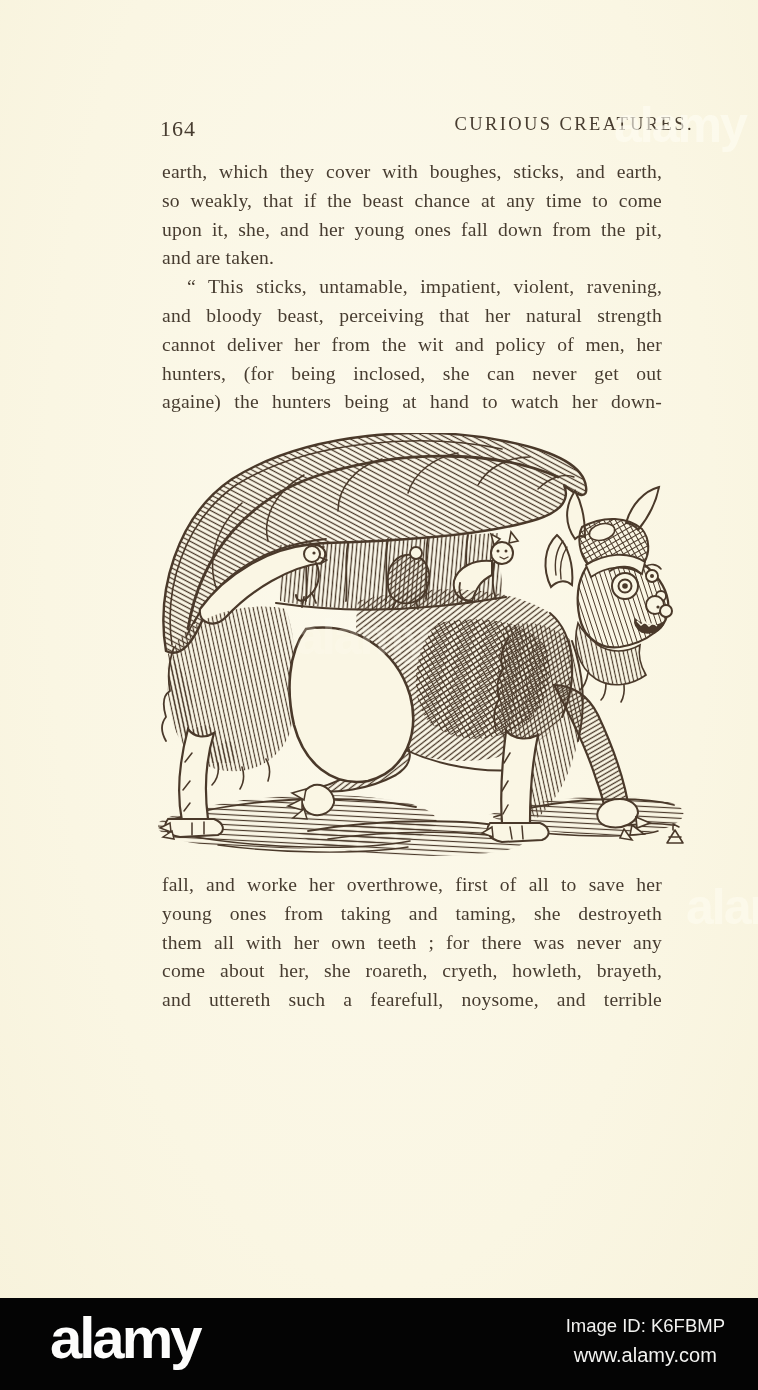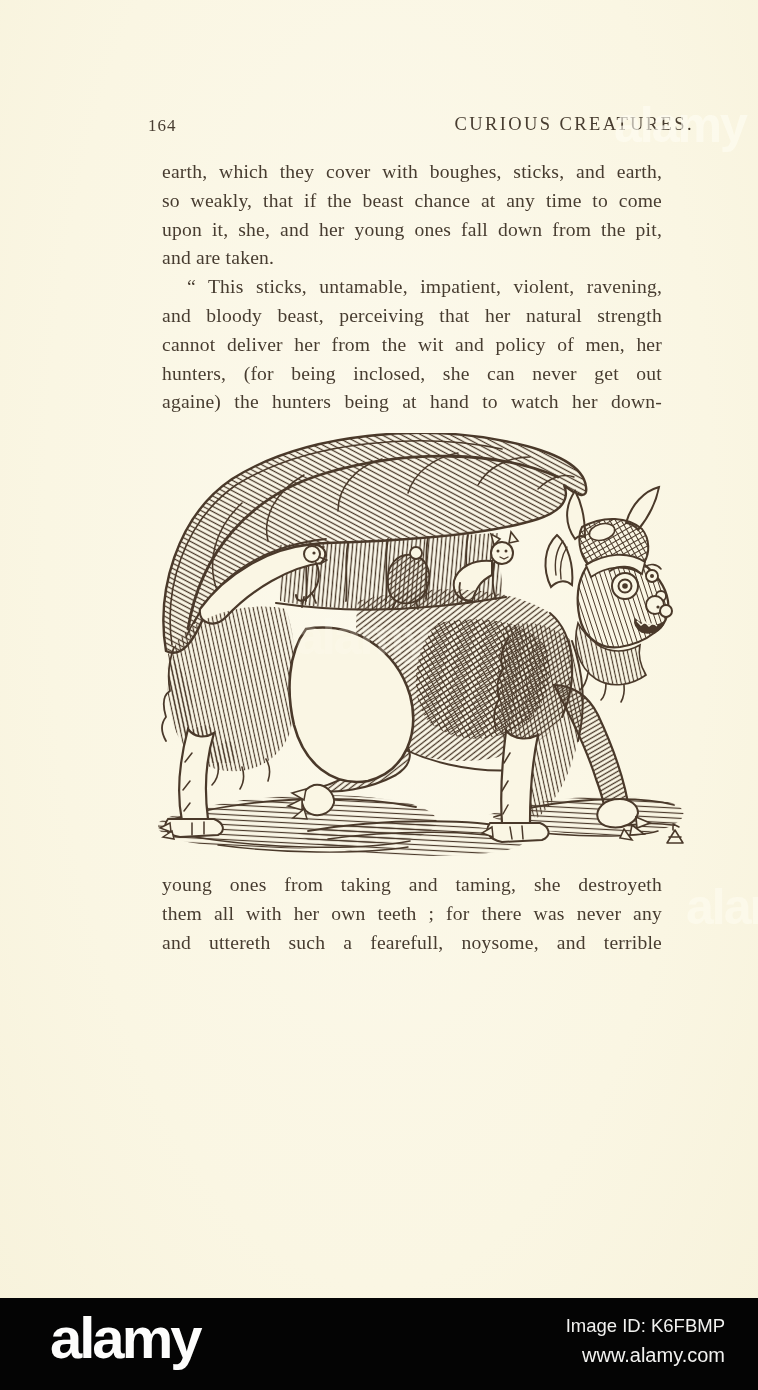--- a/index.html
+++ b/index.html
@@ -2,21 +2,21 @@
 <html><head>
 <meta charset="utf-8">
 <style>
   html,body{margin:0;padding:0;background:#ffffff;}
   .page{position:relative;width:758px;height:1390px;overflow:hidden;
         background:#faf6e4;
         background-image:radial-gradient(ellipse at 50% 38%, #fcf9ec 0%, #faf6e3 62%, #f7f2db 100%);
         font-family:"Liberation Serif","DejaVu Serif",serif;color:#473c30;}
   
   .header{position:absolute;top:114px;left:148px;width:500px;height:26px;}
-  .pagenum{position:absolute;left:0;top:2px;font-size:17px;letter-spacing:1px;}
+  .pagenum{position:absolute;left:12px;top:2px;font-size:22px;letter-spacing:1px;}
   .runtitle{position:absolute;left:0;right:-46px;top:0;text-align:right;font-size:18.5px;letter-spacing:2.4px;}
   
   .textblock{position:absolute;left:162px;width:500px;}
   .block-a{top:158px;}
   .block-b{top:871px;}
   .line{line-height:28.8px;font-size:19.6px;text-align:justify;text-align-last:justify;letter-spacing:0.2px;}
   .line.short{text-align-last:left;}
   .line.indent{text-indent:25px;}
   
   .illustration{position:absolute;left:158px;top:433px;width:532px;height:425px;}
@@ -24,21 +24,21 @@
   
   .wm{position:absolute;font-family:"Liberation Sans","DejaVu Sans",sans-serif;font-weight:bold;
       font-size:50px;letter-spacing:-2px;color:#fffef4;pointer-events:none;}
   .wm1{left:614px;top:96px;opacity:.62;}
   .wm2{left:686px;top:878px;opacity:.5;}
   .wm3{left:296px;top:608px;opacity:.22;}
   
   .footer{position:absolute;left:0;top:1298px;width:758px;height:92px;background:#040404;}
   .footer-logo{position:absolute;left:50px;top:6px;font-family:"Liberation Sans","DejaVu Sans",sans-serif;
                font-weight:bold;font-size:58px;letter-spacing:-3px;color:#fdfdfc;}
-  .credit{position:absolute;right:33px;top:17px;text-align:right;
+  .credit{position:absolute;right:33px;top:17px;text-align:center;
           font-family:"Liberation Sans","DejaVu Sans",sans-serif;color:#f2f2f0;}
   .credit .id{font-size:18.5px;font-weight:normal;}
   .credit .url{font-size:20px;font-weight:normal;margin-top:7px;}
 </style>
 </head>
 <body>
 
 <div class="page">
 
   <div class="header">
@@ -233,22 +233,24 @@
       </g>
 
       <g>
         <path class="ink" stroke-width="1.6" d="M509,410 l8,-13 l8,13 Z M511,404 h12 M515,397 v-6 l6,3"></path>
       </g>
     </svg>
   </div>
 
   <div class="textblock block-b">
     <div>
+      <div class="line">fall, and worke her overthrowe, first of all to save her</div>
       <div class="line">young ones from taking and taming, she destroyeth</div>
       <div class="line">them all with her own teeth ; for there was never any</div>
+      <div class="line">come about her, she roareth, cryeth, howleth, brayeth,</div>
       <div class="line">and uttereth such a fearefull, noysome, and terrible</div>
     </div>
   </div>
 
   <div class="wm wm1">alamy</div>
   <div class="wm wm2">alamy</div>
   <div class="wm wm3">alamy</div>
 
   <div class="footer">
     <div class="footer-logo">alamy</div>

